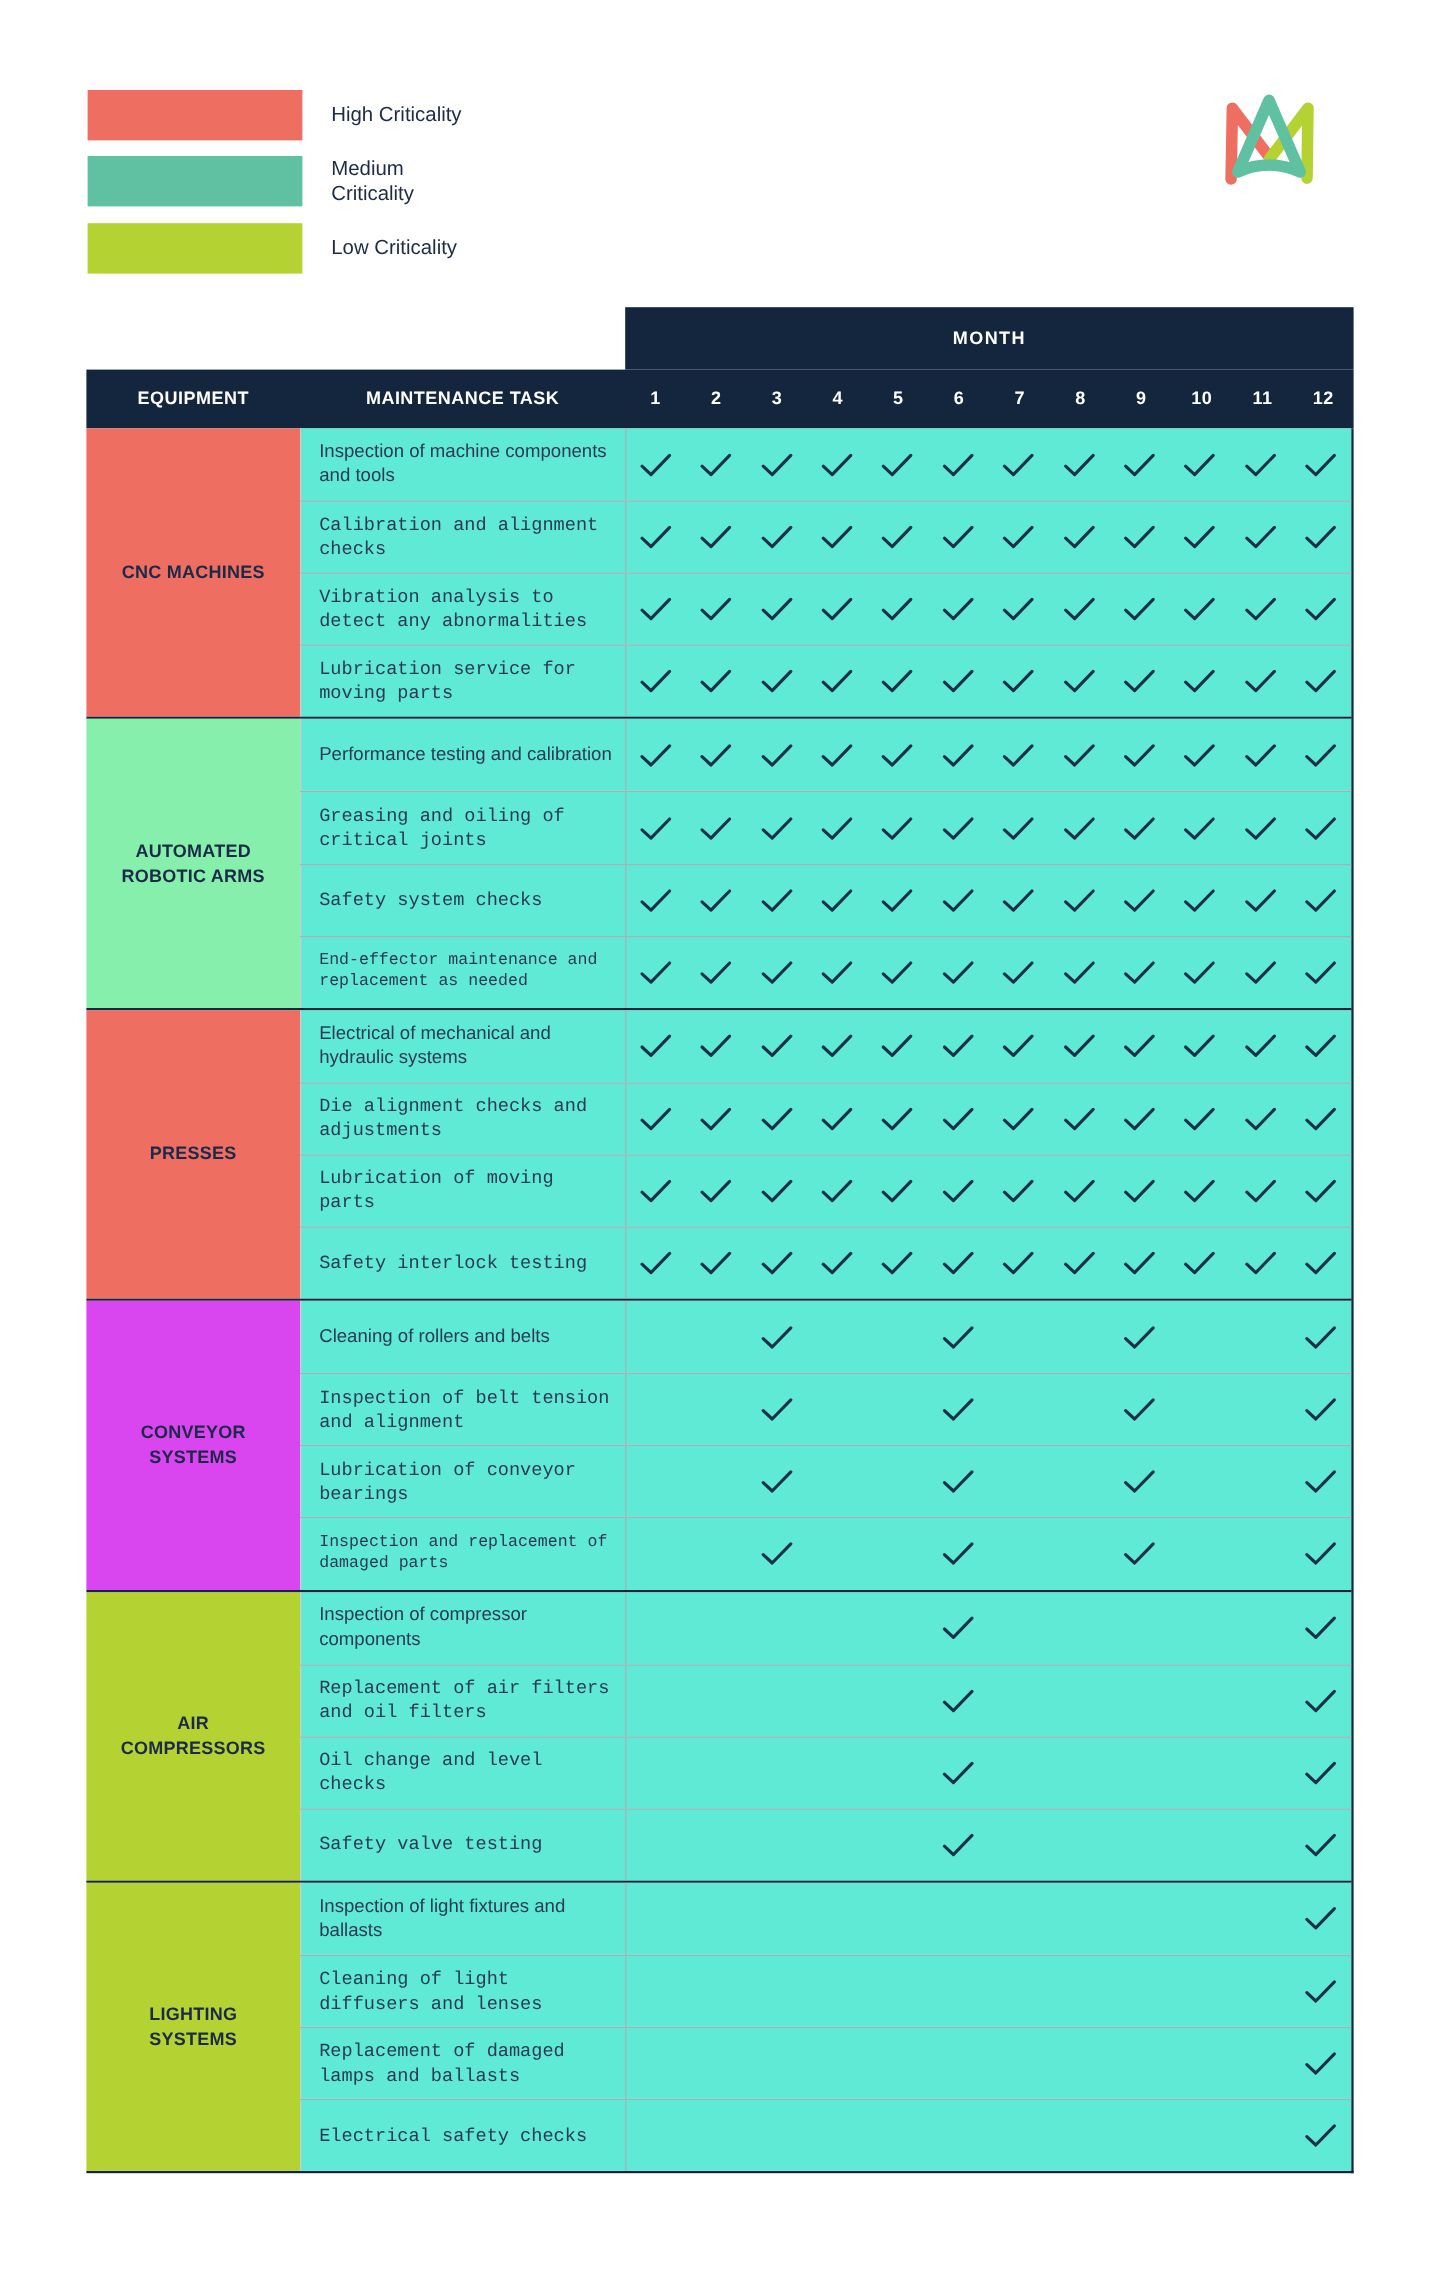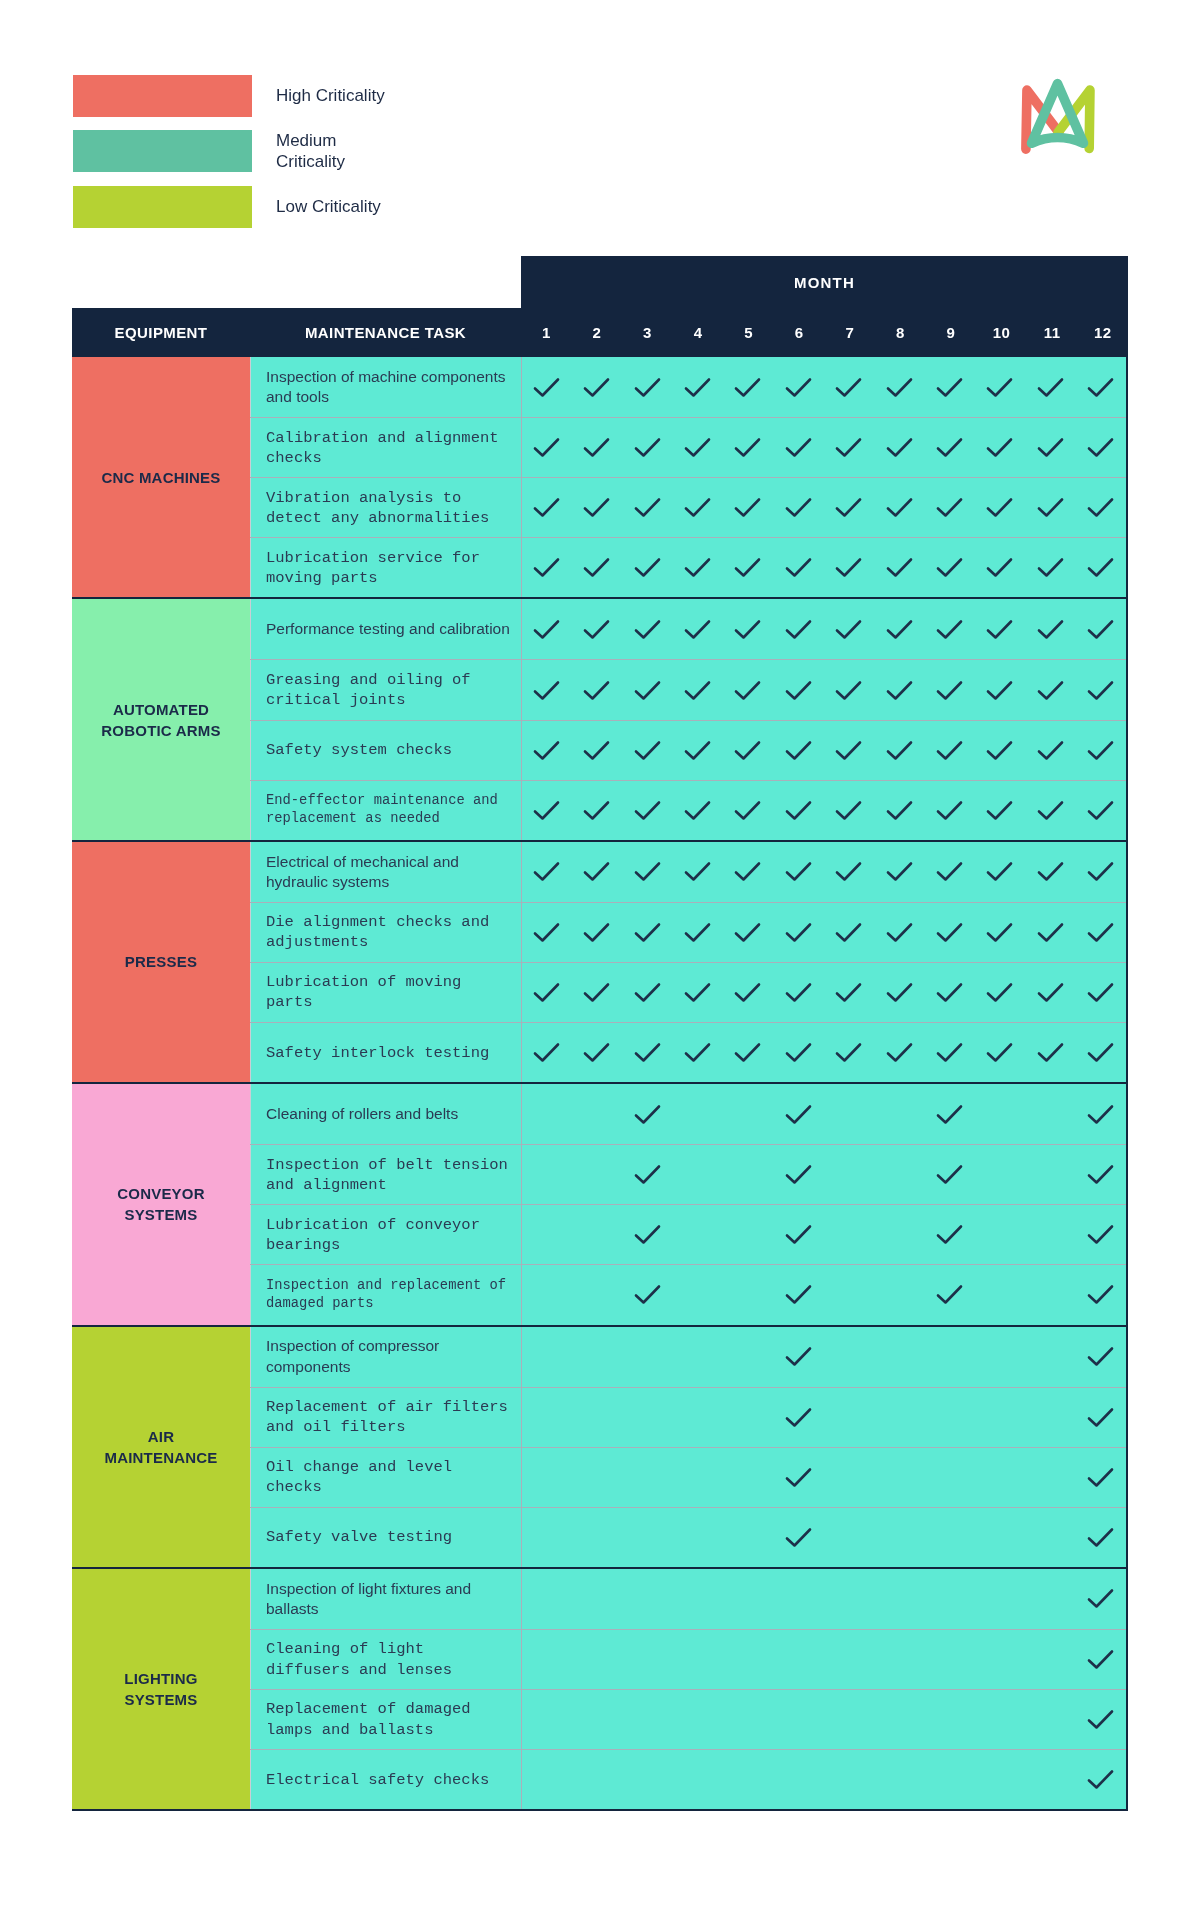--- a/index.html
+++ b/index.html
@@ -877,21 +877,21 @@
               </div>
               <div class="mcell">
                 <svg width="27" height="21" viewBox="0 0 27 21">
                   <path d="M2 11.5 L9.5 18.5 L25 2.5" fill="none" stroke="#1d3049" stroke-width="2.6" stroke-linecap="round" stroke-linejoin="round"></path>
                 </svg>
               </div>
             </div>
           </div>
         </div>
         <div class="group">
-          <div class="equip" style="background: #f9a8d4;">CONVEYOR
+          <div class="equip" style="background: #d946ef;">CONVEYOR
 SYSTEMS</div>
           <div class="tasks">
             <div class="trow">
               <div class="tcell">
                 <span>Cleaning of rollers and belts</span>
               </div>
               <div class="mcell first"></div>
               <div class="mcell"></div>
               <div class="mcell">
                 <svg width="27" height="21" viewBox="0 0 27 21">
@@ -1016,21 +1016,21 @@
               <div class="mcell">
                 <svg width="27" height="21" viewBox="0 0 27 21">
                   <path d="M2 11.5 L9.5 18.5 L25 2.5" fill="none" stroke="#1d3049" stroke-width="2.6" stroke-linecap="round" stroke-linejoin="round"></path>
                 </svg>
               </div>
             </div>
           </div>
         </div>
         <div class="group">
           <div class="equip" style="background: rgb(181, 210, 51);">AIR
-MAINTENANCE</div>
+COMPRESSORS</div>
           <div class="tasks">
             <div class="trow">
               <div class="tcell">
                 <span>Inspection of compressor components</span>
               </div>
               <div class="mcell first"></div>
               <div class="mcell"></div>
               <div class="mcell"></div>
               <div class="mcell"></div>
               <div class="mcell"></div>

